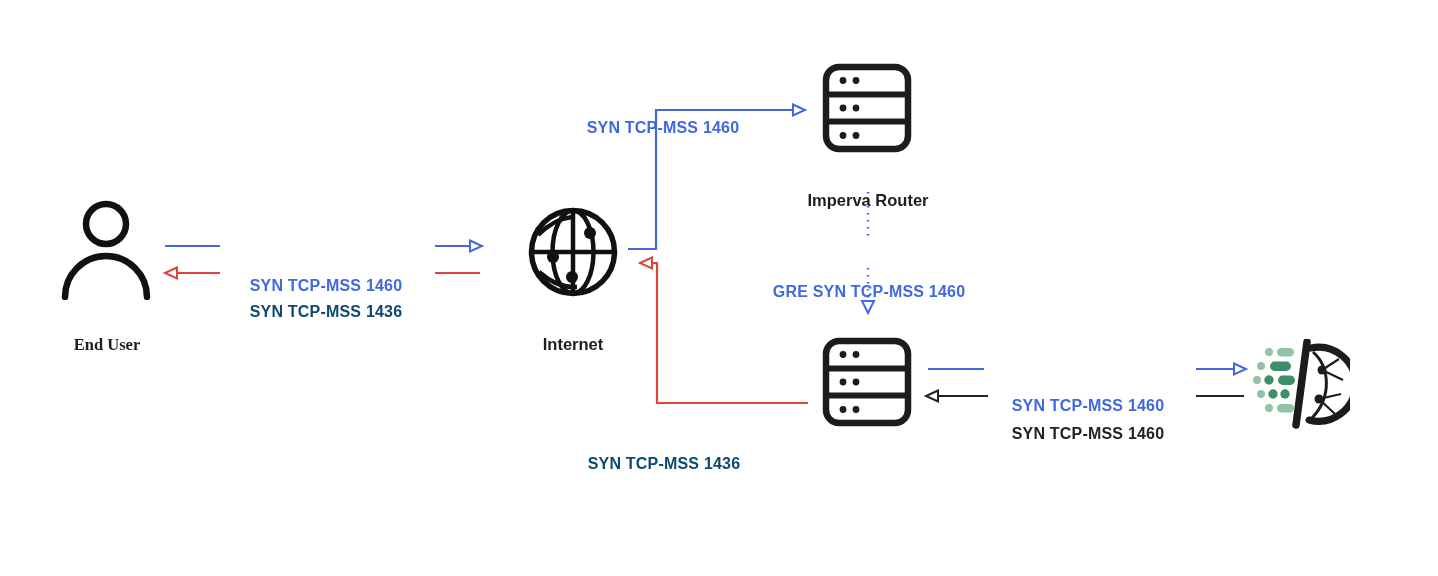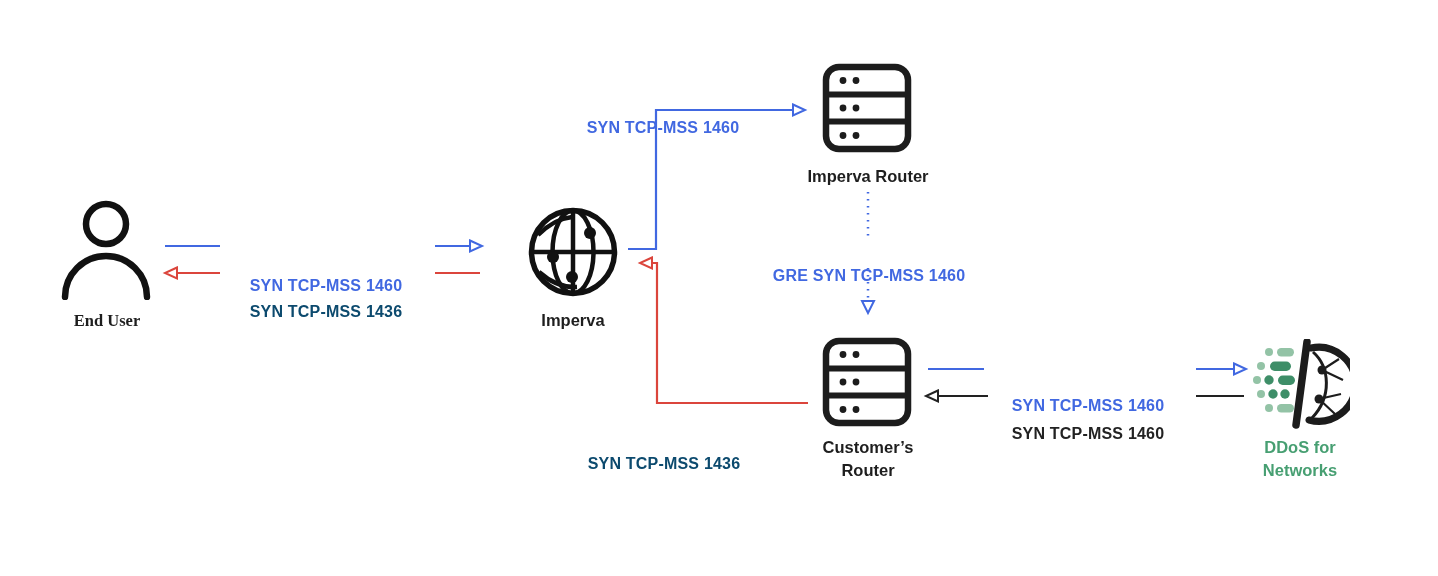--- a/index.html
+++ b/index.html
@@ -3,21 +3,21 @@
 <meta charset="utf-8">
 <style>
   html,body { margin:0; padding:0; background:#fff; }
   .canvas {
     position:relative; width:1438px; height:576px; background:#ffffff;
     font-family:"Liberation Sans", sans-serif; overflow:hidden;
   }
   .layer { position:absolute; left:0; top:0; }
   .icon { position:absolute; }
   .lbl { position:absolute; font-weight:700; text-align:center; }
-  .node-lbl { font-size:16.5px; line-height:23px; color:#1e1e1e; }
+  .node-lbl { font-size:16.5px; line-height:23px; color:#1e1e1e;margin-top:24px; }
   .flow-lbl { font-size:16px; line-height:17px; white-space:nowrap; letter-spacing:0.2px;margin-top:39px; }
   .c-blue  { color:#4168E1; }
   .c-red   { color:#0c4a6e; }
   .c-green { color:#479F72; }
   .c-black { color:#222222; }
 </style>
 </head>
 <body>
 
 <div class="canvas">
@@ -125,41 +125,33 @@
 
     <path d="M61,9 A37,37 0 1 1 59,81" fill="none" stroke="#1c1c1c" stroke-width="7" stroke-linecap="round"></path>
     <path d="M63,13 C80,28 82,58 62,79" fill="none" stroke="#1c1c1c" stroke-width="3"></path>
     <path d="M72,31 L89,20 M72,31 L93,41 M69,60 L91,55 M69,60 L85,75" fill="none" stroke="#1c1c1c" stroke-width="2.2"></path>
     <circle cx="72" cy="31" r="4.5" fill="#1c1c1c"></circle>
     <circle cx="69" cy="60" r="4.5" fill="#1c1c1c"></circle>
   </svg>
 
   <div class="lbl node-lbl" style="left:47px; top:309px; width:120px;font-family:Liberation Serif, serif;">End User</div>
 
-  <div class="lbl node-lbl" style="left:513px; top:309px; width:120px;">Imperva</div>
+  <div class="lbl node-lbl" style="left:513px; top:309px; width:120px;">Internet</div>
 
   <div class="lbl node-lbl" style="left:778px; top:165px; width:180px;">Imperva Router</div>
 
-  <div class="lbl node-lbl" style="left:808px; top:436px; width:120px;">
-    <span>Customer’s</span><br>
-    <span>Router</span>
-  </div>
 
-  <div class="lbl node-lbl c-green" style="left:1240px; top:436px; width:120px;">
-    <span>DDoS for</span><br>
-    <span>Networks</span>
-  </div>
 
   <div class="lbl flow-lbl c-blue" style="left:238px; top:238px; width:176px;">SYN TCP-MSS 1460</div>
 
   <div class="lbl flow-lbl c-red" style="left:238px; top:264px; width:176px;">SYN TCP-MSS 1436</div>
 
   <div class="lbl flow-lbl c-blue" style="left:574px; top:80px; width:178px;">SYN TCP-MSS 1460</div>
 
-  <div class="lbl flow-lbl c-blue" style="left:760px; top:228px; width:218px;">GRE SYN TCP-MSS 1460</div>
+  <div class="lbl flow-lbl c-blue" style="left:760px; top:244px; width:218px;">GRE SYN TCP-MSS 1460</div>
 
   <div class="lbl flow-lbl c-red" style="left:575px; top:416px; width:178px;">SYN TCP-MSS 1436</div>
 
   <div class="lbl flow-lbl c-blue" style="left:1000px; top:358px; width:176px;">SYN TCP-MSS 1460</div>
 
   <div class="lbl flow-lbl c-black" style="left:1000px; top:386px; width:176px;">SYN TCP-MSS 1460</div>
 
 </div>
 
 </body></html>

